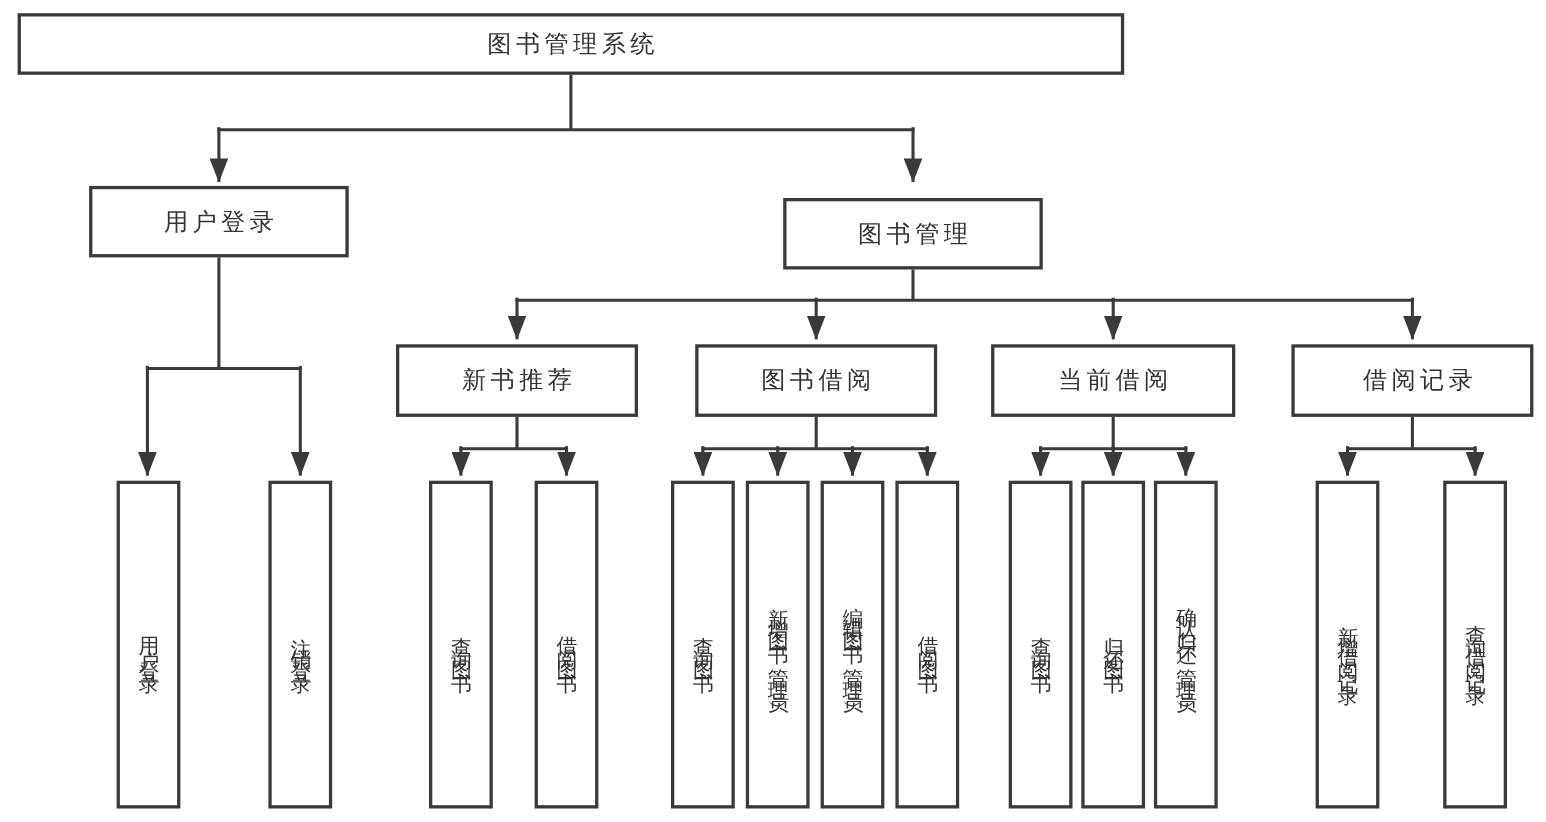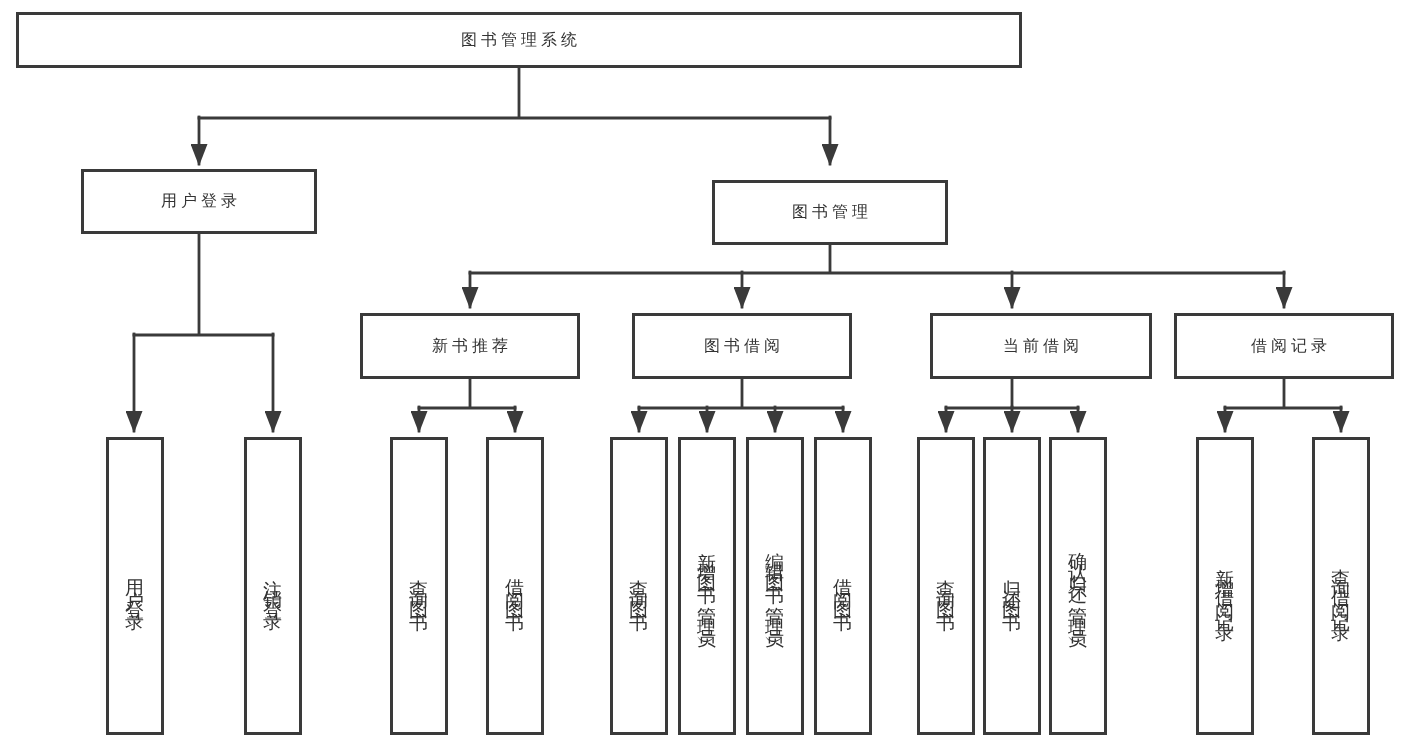--- a/index.html
+++ b/index.html
@@ -16,21 +16,21 @@
     position: absolute;
     box-sizing: border-box;
     background: #ffffff;
     border: 3px solid #3a3a3a;
     display: flex;
     align-items: center;
     justify-content: center;
     color: #333333;
     z-index: 2;
   }
-  .hbox { font-size: 16px; letter-spacing: 4px; text-indent: 4px; }
+  .hbox { font-size: 22px; letter-spacing: 4px; text-indent: 4px; }
   .vbox { font-size: 19px; }
   .vtext {
     writing-mode: vertical-rl;
     text-orientation: mixed;
     letter-spacing: 11px;
     line-height: 1;
   }
   .watermark {
     position: absolute;
     left: 1183px;
@@ -101,21 +101,21 @@
   <div class="box hbox" style="left:712px; top:180px; width:236px; height:65px;">
     <span>图书管理</span>
   </div>
 
   <div class="box hbox" style="left:632px; top:313px; width:220px; height:66px;">
     <span>图书借阅</span>
   </div>
   <div class="box hbox" style="left:360px; top:313px; width:220px; height:66px;">
     <span>新书推荐</span>
   </div>
-  <div class="box hbox" style="left:901px; top:313px; width:222px; height:66px;margin-left:29px;">
+  <div class="box hbox" style="left:901px; top:313px; width:222px; height:66px;">
     <span>当前借阅</span>
   </div>
   <div class="box hbox" style="left:1174px; top:313px; width:220px; height:66px;padding-left:10px;">
     <span>借阅记录</span>
   </div>
 
   <div class="box vbox" style="left:106px; top:437px; width:58px; height:298px;">
     <span class="vtext">用户登录</span>
   </div>
   <div class="box vbox" style="left:244px; top:437px; width:58px; height:298px;">

